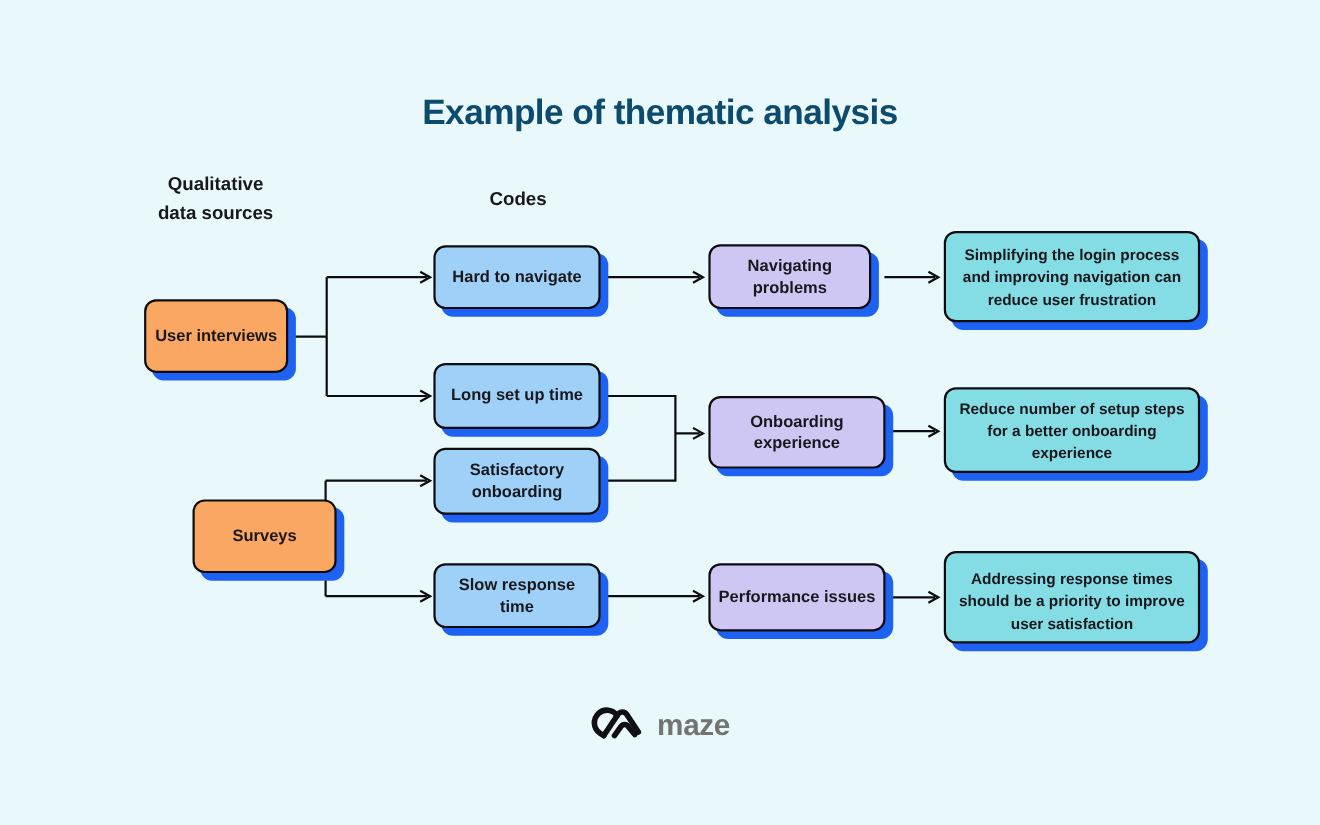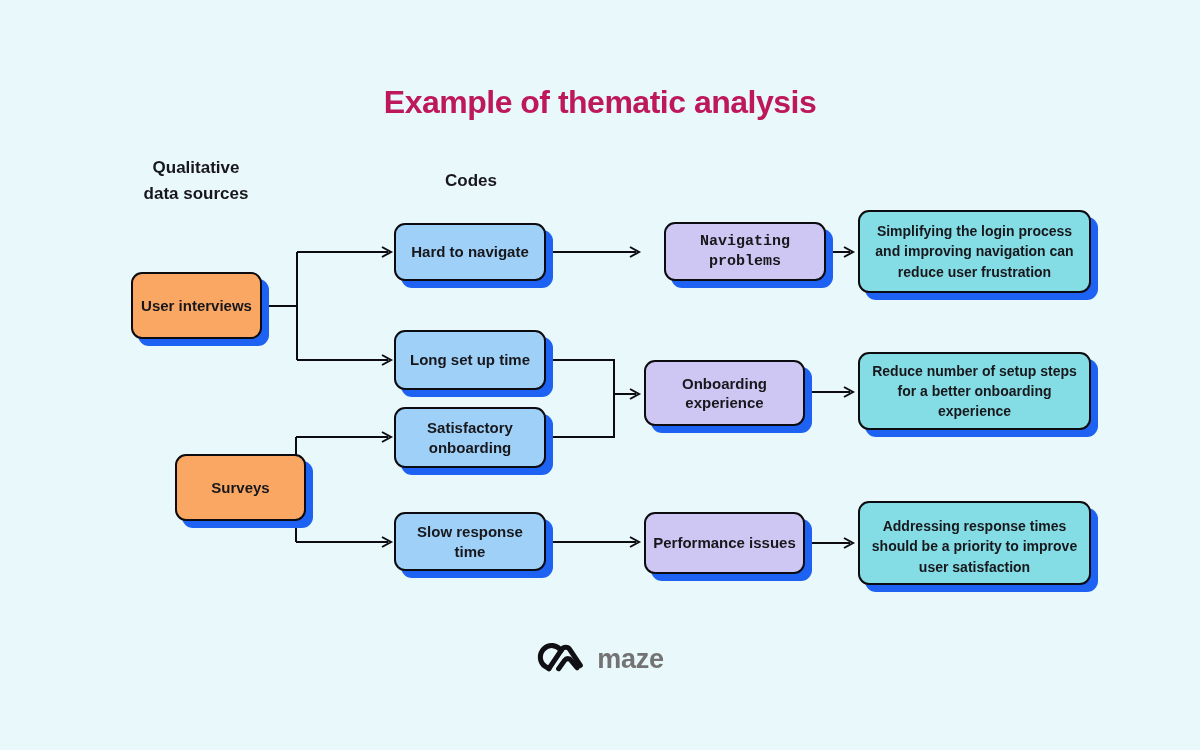--- a/index.html
+++ b/index.html
@@ -11,21 +11,21 @@
     position:relative;
     width:1200px;height:750px;
     background:#E9F8FA;
     overflow:hidden;
     color:#17171C;
   }
   .title{
     position:absolute;left:0;top:84px;width:1200px;
     text-align:center;
     font-size:32px;font-weight:700;letter-spacing:-0.5px;
-    color:#be185d;
+    color:#0c4a6e;
   }
   .col-header{
     position:absolute;
     text-align:center;
     font-size:17px;font-weight:700;
     color:#17171C;
     white-space:pre-line;
     line-height:26px;
   }
   .hdr-sources{left:71px;top:155px;width:250px;}
@@ -107,21 +107,21 @@
   <div class="node code" style="left:394px;top:330px;width:152px;height:60px;">
     <span>Long set up time</span>
   </div>
   <div class="node code" style="left:394px;top:407px;width:152px;height:61px;">
     <span>Satisfactory onboarding</span>
   </div>
   <div class="node code" style="left:394px;top:512px;width:152px;height:59px;">
     <span>Slow response time</span>
   </div>
 
-  <div class="node theme" style="left:664px;top:222px;width:162px;height:59px;font-family:Liberation Mono, monospace;">
+  <div class="node theme" style="left:644px;top:222px;width:148px;height:59px;">
     <span>Navigating problems</span>
   </div>
   <div class="node theme" style="left:644px;top:360px;width:161px;height:66px;">
     <span>Onboarding experience</span>
   </div>
   <div class="node theme" style="left:644px;top:512px;width:161px;height:62px;">
     <span>Performance issues</span>
   </div>
 
   <div class="node insight" style="left:858px;top:210px;width:233px;height:83px;">

